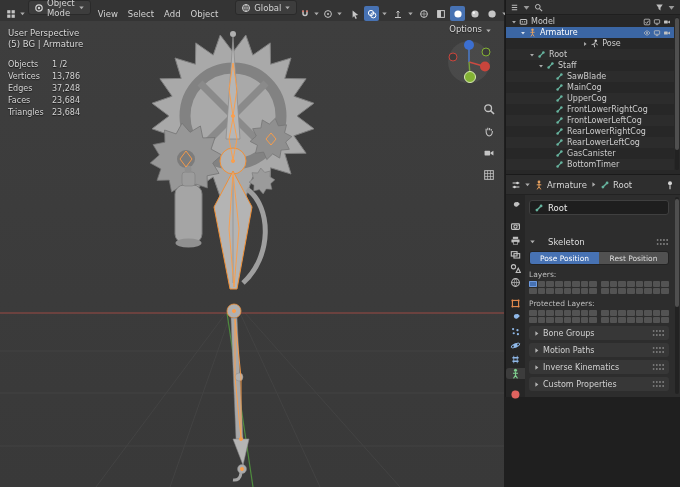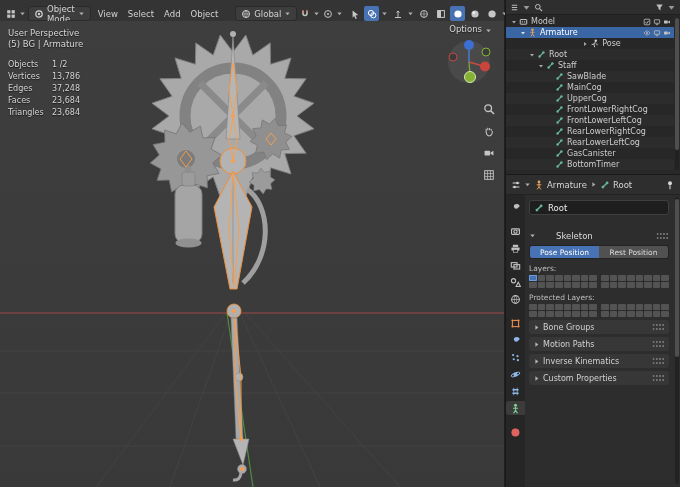--- a/index.html
+++ b/index.html
@@ -3,42 +3,42 @@
 <meta charset="utf-8">
 <style>
   *{box-sizing:border-box;margin:0;padding:0}
   html,body{width:680px;height:487px;overflow:hidden}
   body{position:relative;background:#1f1f1f;font-family:"DejaVu Sans","Liberation Sans",sans-serif;color:#c9c9c9;user-select:none}
   .ic{display:inline-block;width:10px;height:10px;fill:currentColor;flex:0 0 auto}
   .iconslot{display:inline-flex;align-items:center;justify-content:center}
   .caretslot .ic{width:7px;height:7px;opacity:.75}
 
   
-  .topbar{position:absolute;left:0;top:0;width:504px;height:28px;background:#343434;border-bottom:1px solid #232323;display:flex;align-items:center;gap:2px;padding:0 5px;font-size:8.5px;color:#d2d2d2}
+  .topbar{position:absolute;left:0;top:0;width:504px;height:28px;background:#343434;border-bottom:1px solid #232323;display:flex;gap:2px;padding:0 5px;font-size:8.5px;color:#d2d2d2}
   .hbtn{padding:1px;color:#c4c4c4}
   .dd{display:flex;align-items:center;gap:3px;background:#3d3d3d;border:1px solid #2a2a2a;border-radius:3px;padding:1px 5px;height:15px}
   .menus{display:flex;align-items:center}
   .menu-item{padding:2px 5px;cursor:default}
   .spacer{flex:1}
   .rcluster{display:flex;align-items:center;gap:2px}
   .rico{display:inline-flex;align-items:center;justify-content:center;width:15px;height:15px;border-radius:2px;color:#c6c6c6}
   .rico.active{background:#4772b3;color:#fff}
 
   
   .viewport{position:absolute;left:0;top:21px;width:504px;height:466px;background:linear-gradient(#3e3e3e,#393939);overflow:hidden}
   .scene{position:absolute;left:0;top:0;width:504px;height:466px}
   .overlay-info{position:absolute;left:8px;top:7px;font-size:8.5px;line-height:11px;color:#d9d9d9;text-shadow:0 1px 1px rgba(0,0,0,.65)}
   .stats{margin-top:9px;display:grid;grid-template-columns:44px auto;row-gap:1px;font-size:8px;color:#d4d4d4}
   .options-btn{position:absolute;right:12px;top:3px;display:flex;align-items:flex-end;gap:3px;font-size:8.5px;color:#d8d8d8;text-shadow:0 1px 1px rgba(0,0,0,.5)}
   .nav-gizmo{position:absolute;right:8px;top:14px}
   .view-tools{position:absolute;right:9px;top:82px;display:flex;flex-direction:column;gap:10px;color:#c4c4c4}
   .view-tools .ic{width:12px;height:12px}
 
   
-  .right{position:absolute;left:505px;top:0;width:175px;height:487px;background:#282828;border-left:1px solid #1a1a1a}
+  .right{position:absolute;left:505px;top:0;width:175px;height:397px;background:#282828;border-left:1px solid #1a1a1a}
 
   
   .outliner{position:absolute;left:0;top:0;right:0;height:173px;background:#282828}
   .outliner-head{height:15px;background:#2e2e2e;border-bottom:1px solid #1f1f1f;display:flex;align-items:center;gap:3px;padding:0 4px;color:#bdbdbd}
   .outliner-head .ic{width:9px;height:9px}
   .tree{position:absolute;left:0;top:16px;right:6px;bottom:1px;font-size:8px;overflow:hidden}
   .trow{height:11px;display:flex;align-items:center;white-space:nowrap;background:#272727;color:#cdcdcd}
   .trow.odd{background:#2c2c2c}
   .trow.sel{background:#3b66a4;color:#fff}
   .tcaret{width:9px;display:inline-flex;justify-content:center}
@@ -57,21 +57,21 @@
   .props{position:absolute;left:0;top:174px;right:0;bottom:0;background:#2d2d2d;border-top:1px solid #1a1a1a}
   .phead{position:absolute;left:0;top:0;right:0;height:20px;background:#2e2e2e;border-bottom:1px solid #222;display:flex;align-items:center;gap:3px;padding:0 5px;font-size:8.5px;color:#d5d5d5}
   .bc{display:inline-flex;align-items:center;gap:3px}
   .ob{color:#e9a15e}.bn{color:#66b39e}
   .ptabs{position:absolute;left:0;top:20px;bottom:0;width:19px;background:#262626;display:flex;flex-direction:column;align-items:center;padding-top:5px;gap:3px}
   .ptab{width:19px;height:14px;display:flex;align-items:center;justify-content:center}
   .ptab .ic{width:11px;height:11px}
   .ptab.active{background:#3c3c3c;border-radius:3px 0 0 3px}
   .pbody{position:absolute;left:19px;top:20px;right:7px;bottom:0;padding:3px 4px;font-size:8.5px}
   .idfield{height:15px;background:#1e1e1e;border:1px solid #3f3f3f;border-radius:3px;display:flex;align-items:center;gap:4px;padding:0 4px;color:#ececec;margin-top:2px}
-  .panel-h{height:13px;display:flex;align-items:center;gap:20px;color:#dcdcdc;margin-top:14px}
+  .panel-h{height:13px;display:flex;align-items:center;gap:12px;color:#dcdcdc;margin-top:20px}
   .grip{margin-left:auto;width:13px;height:8px;background:radial-gradient(circle,#747474 .7px,transparent .95px);background-size:3.2px 4px}
   .seg{display:flex;height:14px;margin:3px 0 2px;border-radius:3px;overflow:hidden;border:1px solid #232323}
   .seg .b{flex:1;display:flex;align-items:center;justify-content:center;font-size:7.5px;background:#515151;color:#ddd}
   .seg .b.on{background:#4772b3;color:#fff}
   .lbl{font-size:7.5px;color:#bdbdbd;margin:5px 0 2px}
   .lgrid{display:flex;gap:4px}
   .layer-block{flex:1;display:grid;grid-template-columns:repeat(8,1fr);gap:1px}
   .layer-cell{height:6px;background:#535353;border-radius:1px}
   .layer-cell.on{background:#4772b3;box-shadow:inset 0 0 0 1px #6e9ade}
   .sec{height:14px;background:#373737;border-radius:3px;margin-top:3px;display:flex;align-items:center;gap:3px;padding:0 4px;color:#d2d2d2;font-size:8px}

